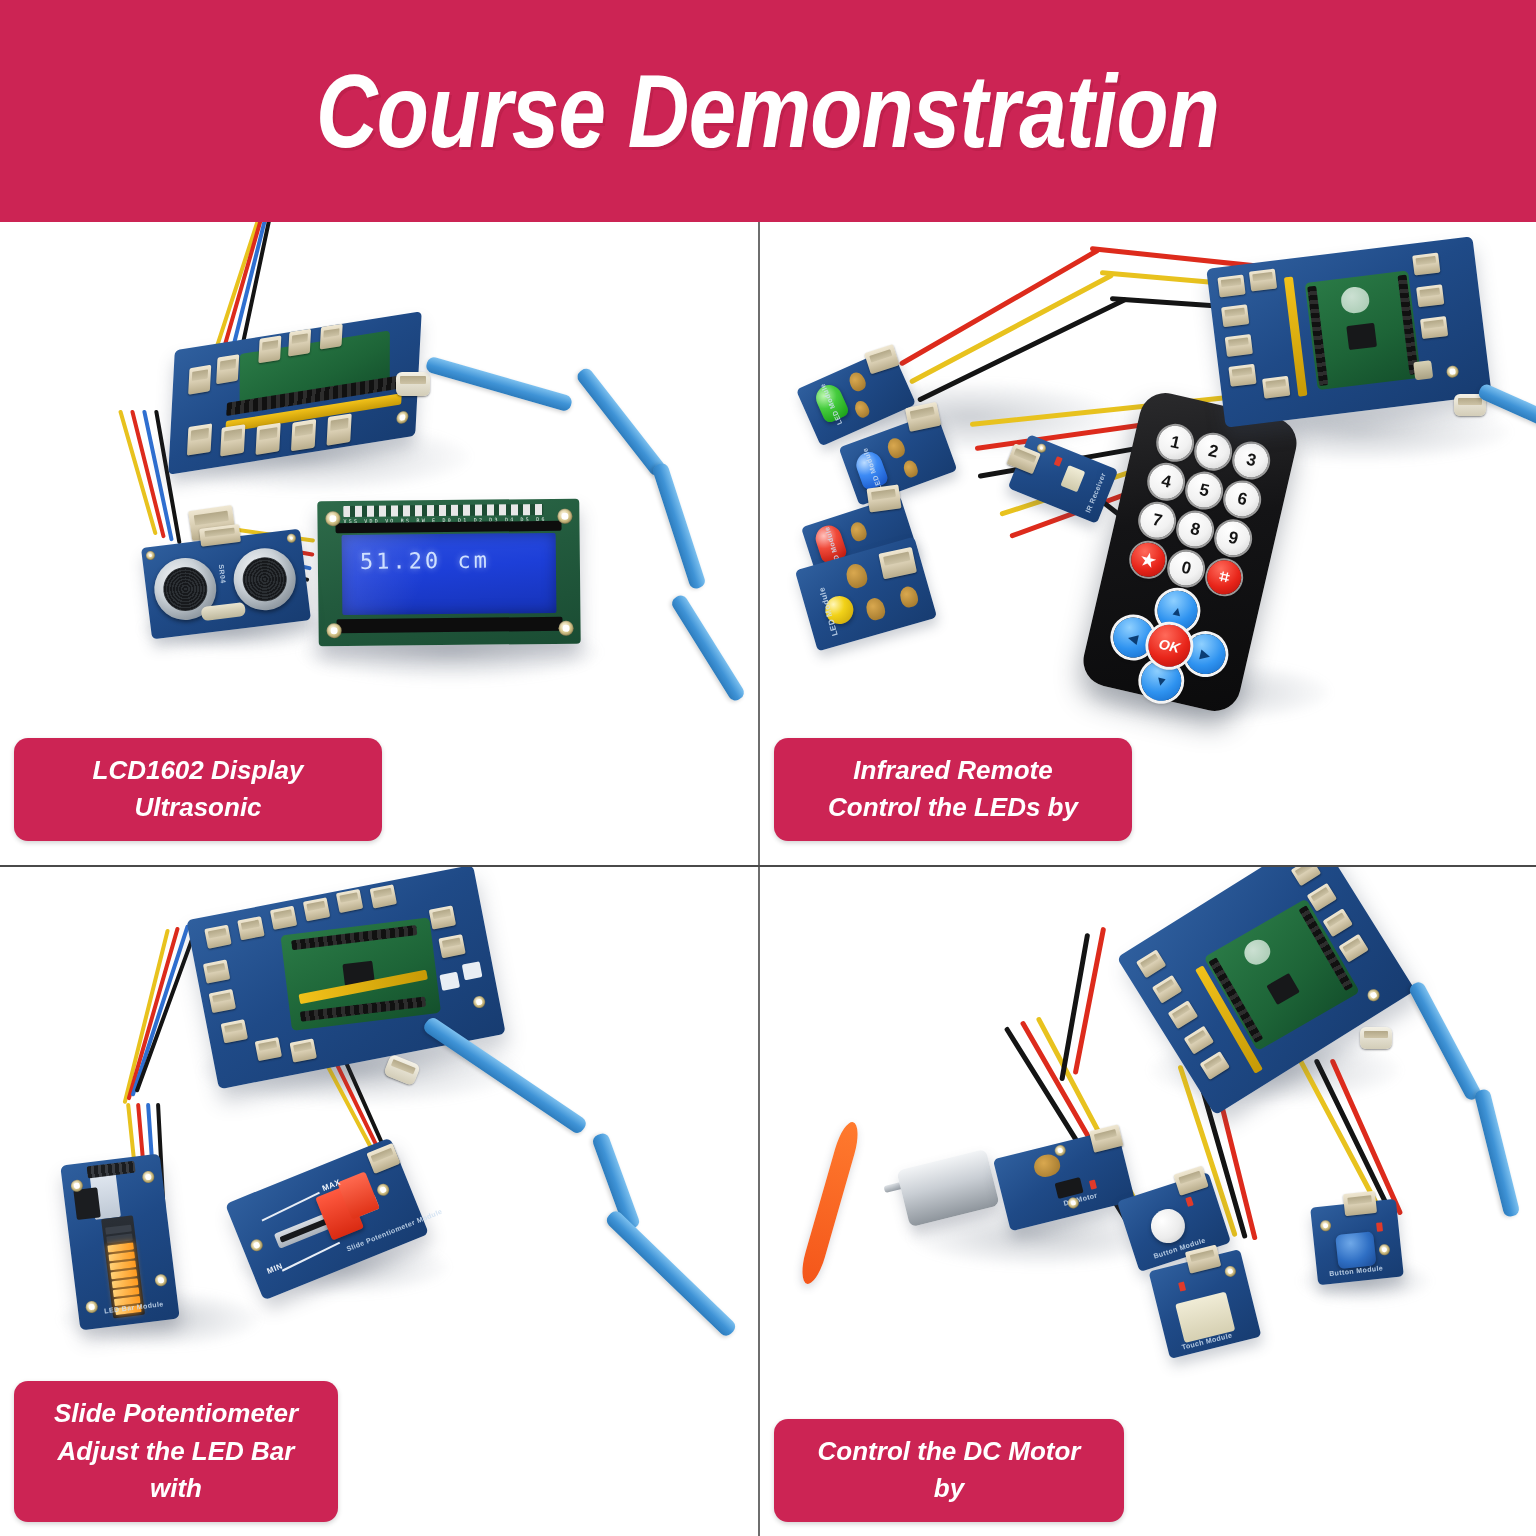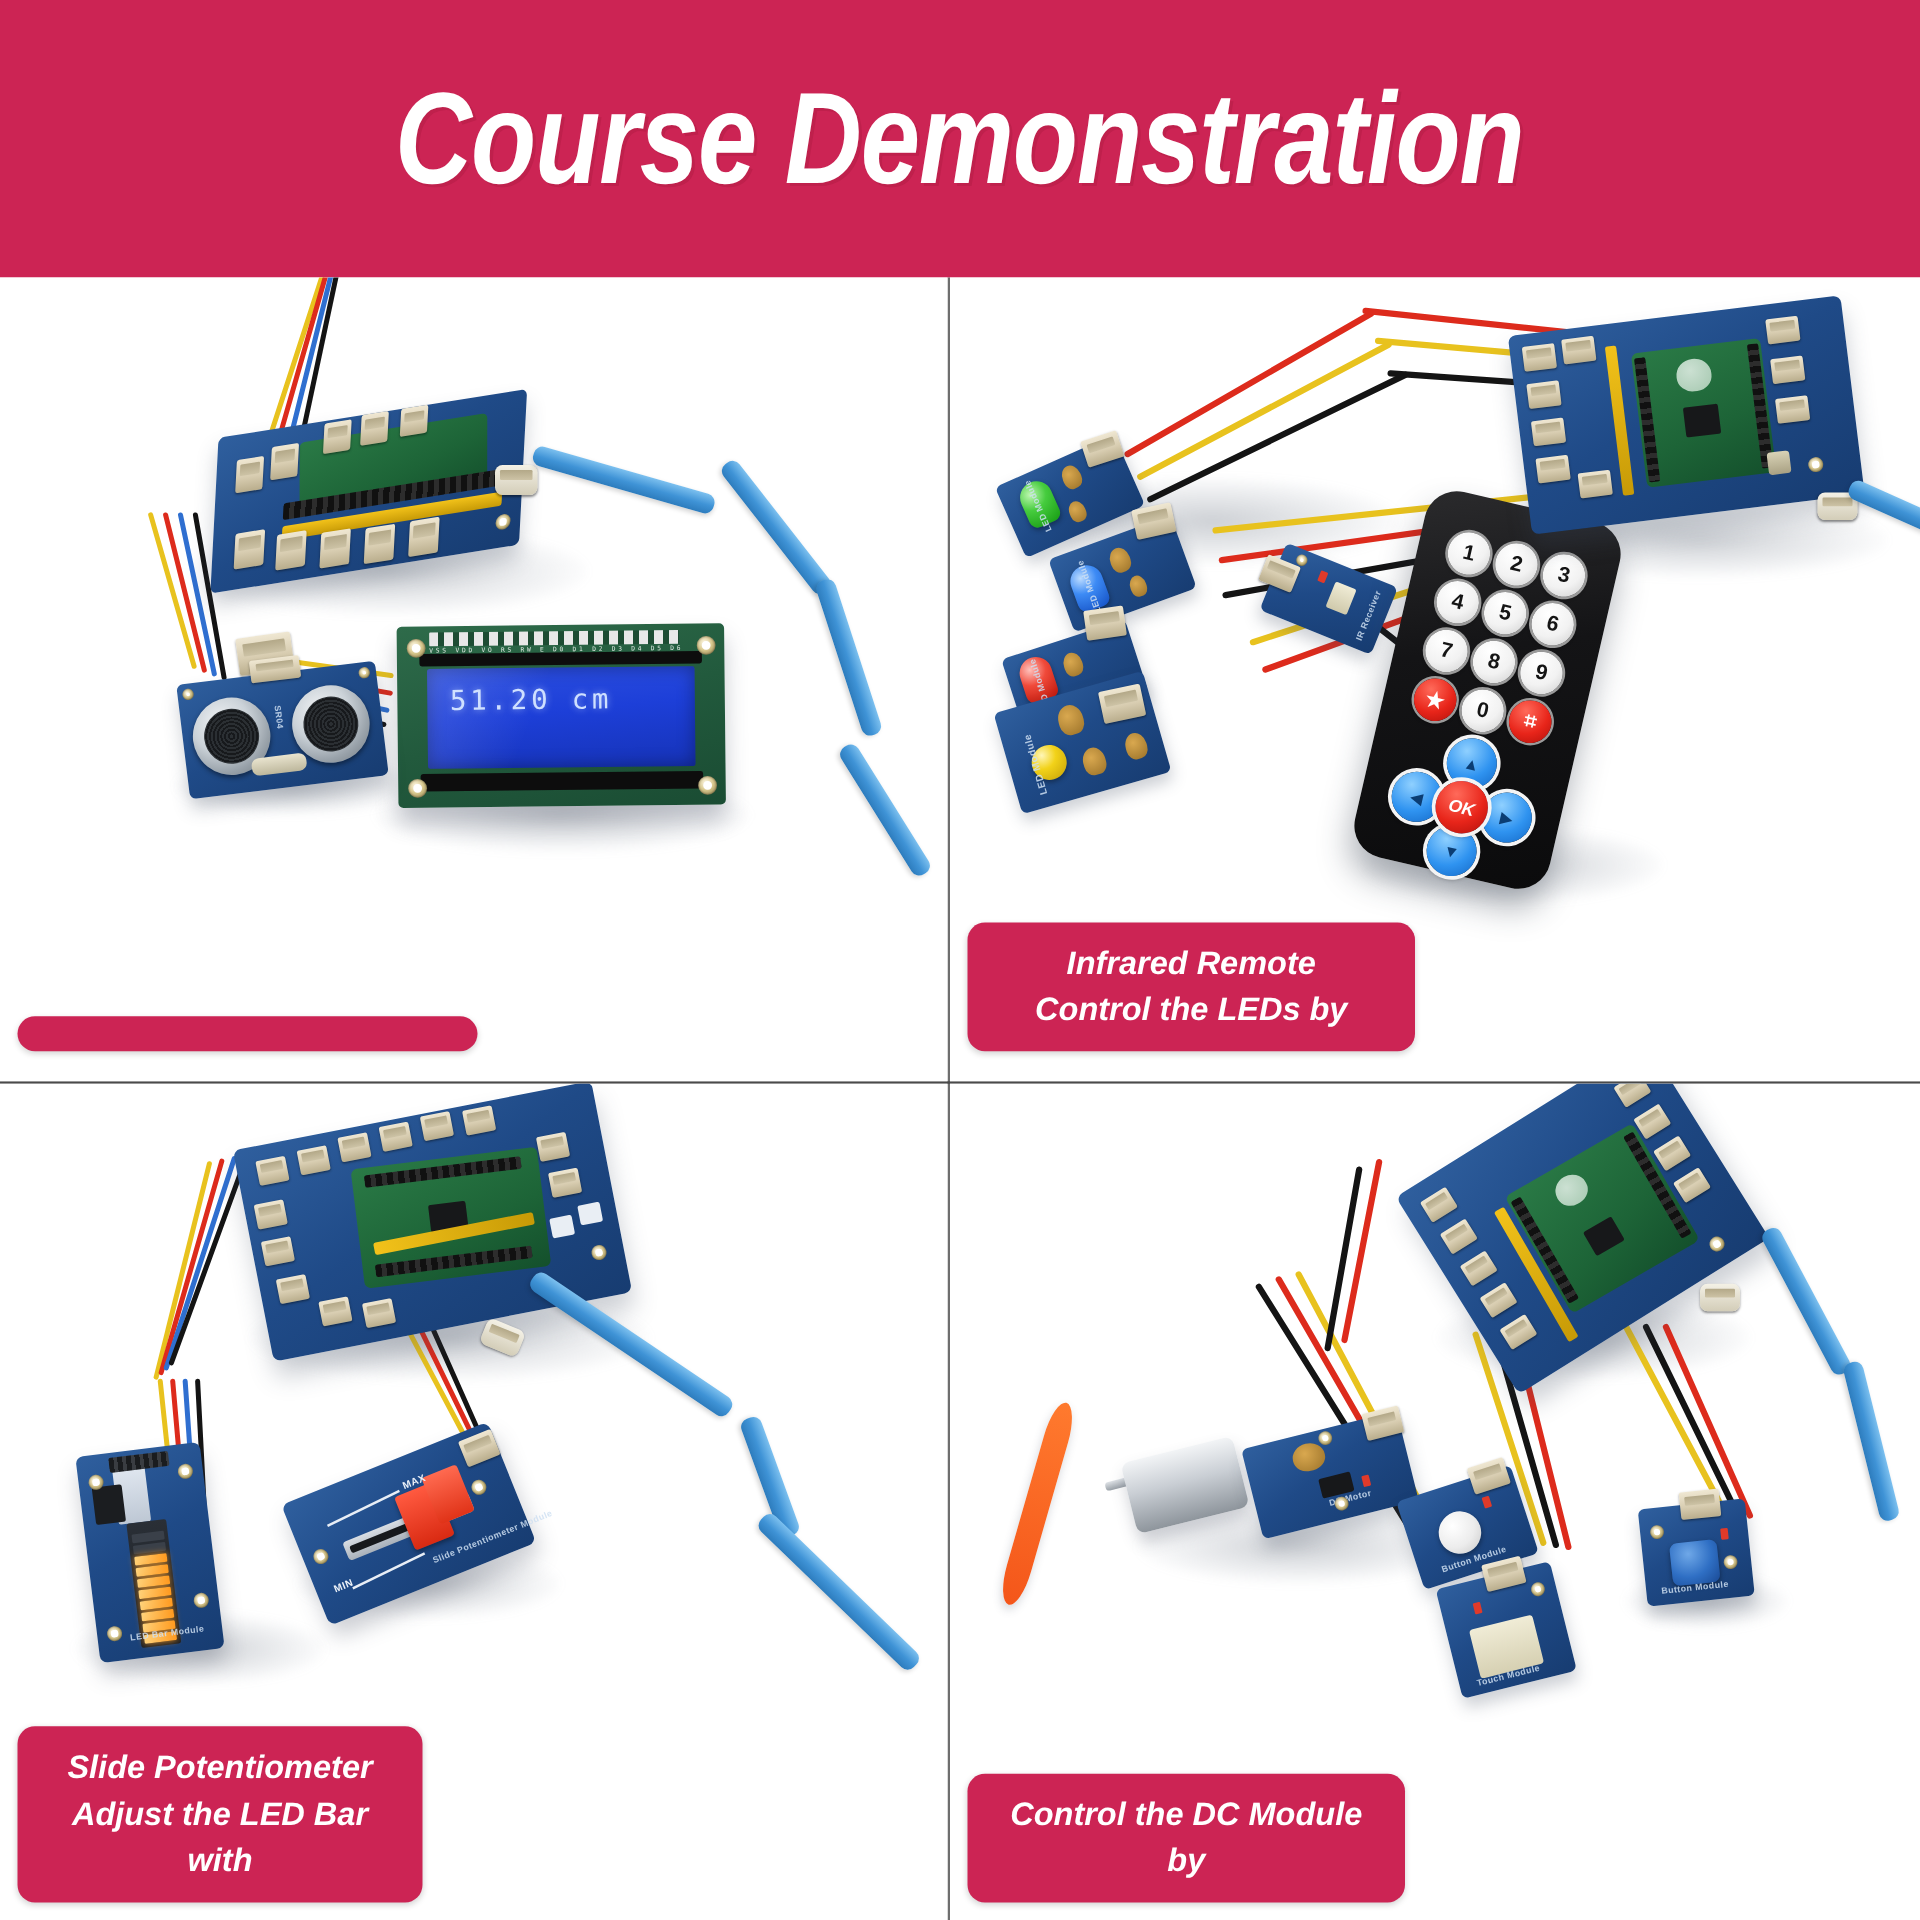--- a/index.html
+++ b/index.html
@@ -297,20 +297,21 @@
         <div class="transducer" style="left:8px;"></div>
         <div class="transducer" style="left:88px;"></div>
         <div class="xtal"></div>
         <div class="silk" style="left:68px;top:32px;transform:rotate(90deg);">SR04</div>
         <div class="jst" style="left:60px;top:-12px;width:40px;height:18px;"></div>
         <div class="hole" style="left:4px;top:4px;width:9px;height:9px;"></div>
         <div class="hole" style="left:146px;top:4px;width:9px;height:9px;"></div>
       </div>
 
       <div class="caption cap1">
+        <span class="cap-line">LCD1602 Display Ultrasonic</span>
       </div>
     </div>
 
     <div class="cell c2">
 
       <div class="shadow-soft" style="left:60px;top:160px;width:300px;height:70px;"></div>
       <div class="shadow-soft" style="left:330px;top:440px;width:240px;height:60px;"></div>
       <div class="shadow-soft" style="left:450px;top:180px;width:300px;height:60px;"></div>
 
       <div class="wire" style="left:140px;top:140px;width:230px;height:5px;background:#dd2b1c;transform:rotate(-30deg);"></div>
@@ -598,18 +599,18 @@
       <div class="btn-mod-b pcb-blue">
         <div class="btn-cap-b"></div>
         <div style="position:absolute;left:64px;top:22px;width:6px;height:9px;background:#e03a2a;border-radius:1px;"></div>
         <div class="silk" style="left:12px;top:64px;">Button Module</div>
         <div class="jst" style="left:34px;top:-10px;width:32px;height:22px;"></div>
         <div class="hole" style="left:8px;top:14px;width:11px;height:11px;"></div>
         <div class="hole" style="left:64px;top:44px;width:11px;height:11px;"></div>
       </div>
 
       <div class="caption cap4">
-        <span class="cap-line">Control the DC Module by</span>
+        <span class="cap-line">Control the DC Motor by</span>
       </div>
     </div>
 
   </div>
 </div>
 
 </body></html>

